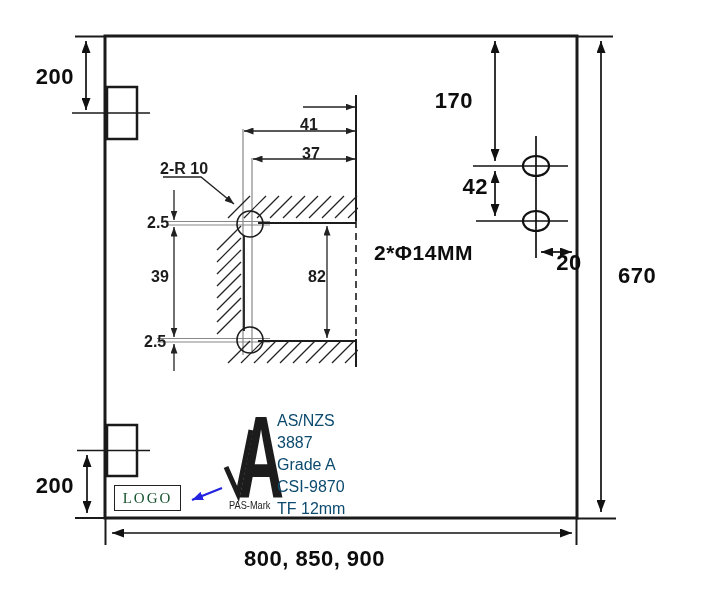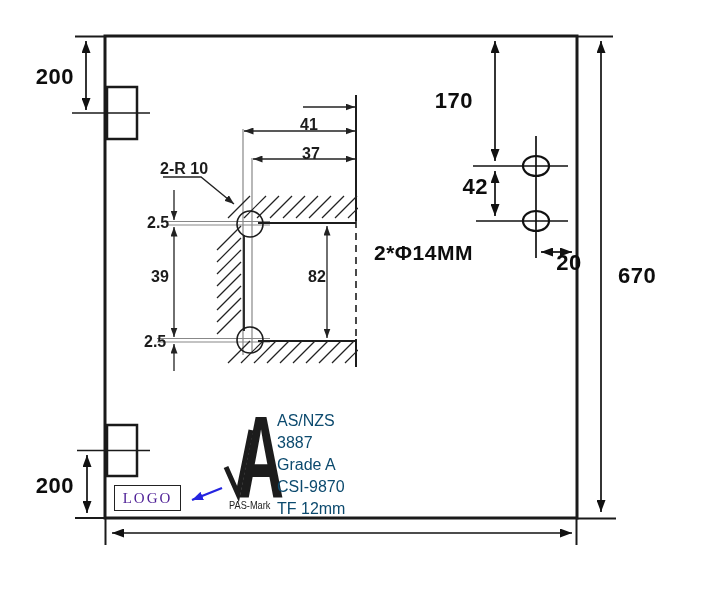--- a/index.html
+++ b/index.html
@@ -10,21 +10,21 @@
   #linework{position:absolute;left:0;top:0;}
   .lbl{position:absolute;color:#0d0d0d;white-space:nowrap;line-height:1;}
   .dim-big{font-size:22px;font-weight:700;letter-spacing:.5px;}
   .dim-det{font-size:16px;font-weight:700;color:#1c1c1c;}
   .ta-r{text-align:right;}
   .ta-c{text-align:center;}
   #logo-box{
     position:absolute;left:114px;top:485px;width:67px;height:26px;
     border:1.5px solid #222;box-sizing:border-box;
     display:flex;align-items:center;justify-content:center;
-    font-family:"Liberation Serif",serif;font-size:15px;letter-spacing:2px;color:#4c1d95;
+    font-family:"Liberation Serif",serif;font-size:15px;letter-spacing:2px;color:#14532d;
   }
   #cert-text{
     position:absolute;left:277px;top:410px;
     font-family:Liberation Sans, sans-serif;font-size:16px;color:#0c4a6e;
   }
   #cert-text div{height:22px;line-height:22px;}
   #pas-mark-name{
     position:absolute;left:229px;top:500px;font-size:10.5px;color:#222;
     transform:scaleX(.88);transform-origin:left top;
   }
@@ -169,20 +169,21 @@
   <div class="lbl dim-big ta-r" style="left:425px;top:90px;width:48px;">170</div>
 
   <div class="lbl dim-big ta-r" style="left:452px;top:176px;width:36px;">42</div>
 
   <div class="lbl dim-big" style="left:374px;top:242px;font-size:21px;">2*Φ14MM</div>
 
   <div class="lbl dim-big ta-c" style="left:534px;top:252px;width:40px;margin-left:15px;">20</div>
 
   <div class="lbl dim-big" style="left:618px;top:265px;">670</div>
 
+  <div class="lbl dim-big" style="left:244px;top:548px;">800, 850, 900</div>
 
   <div class="lbl dim-det ta-c" style="left:294px;top:117px;width:30px;">41</div>
   <div class="lbl dim-det ta-c" style="left:296px;top:146px;width:30px;">37</div>
   <div class="lbl dim-det" style="left:160px;top:161px;">2-R 10</div>
   <div class="lbl dim-det" style="left:147px;top:215px;">2.5</div>
   <div class="lbl dim-det" style="left:151px;top:269px;">39</div>
   <div class="lbl dim-det" style="left:308px;top:269px;">82</div>
   <div class="lbl dim-det" style="left:144px;top:334px;">2.5</div>
 
   <div id="logo-box">LOGO</div>

